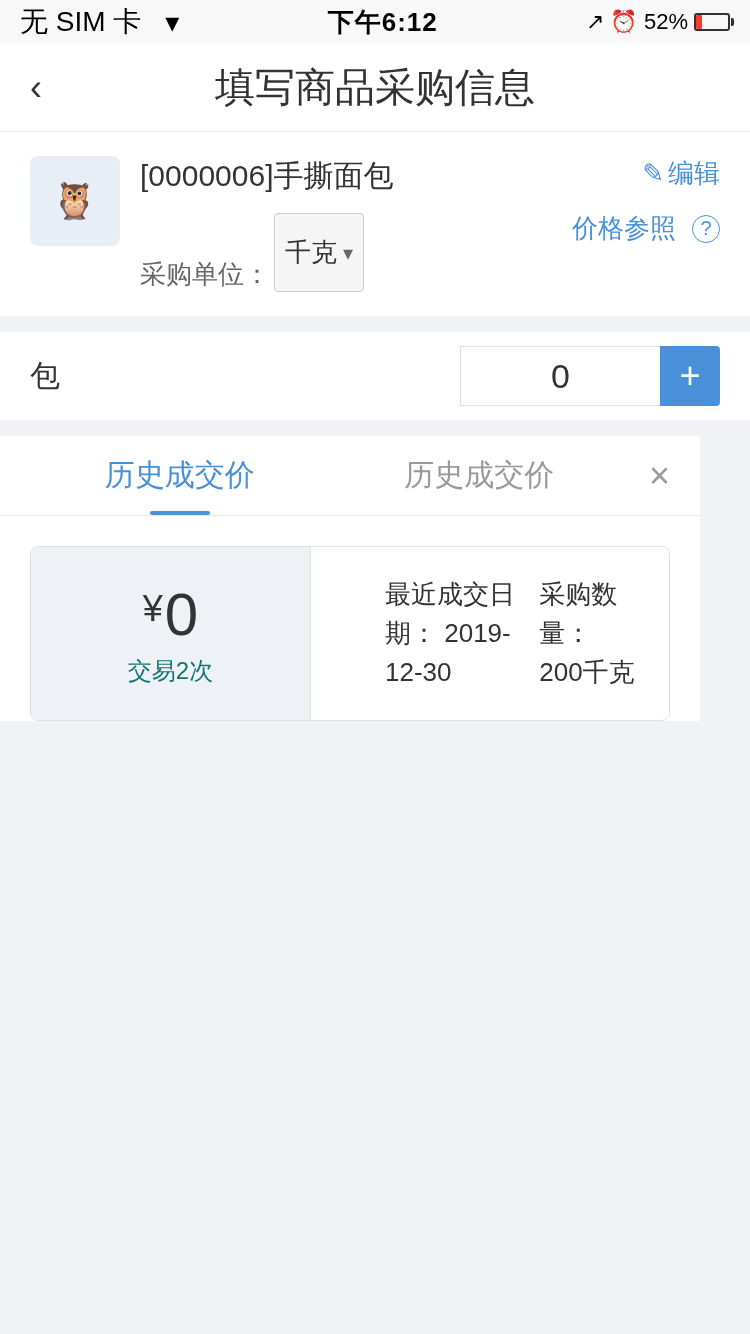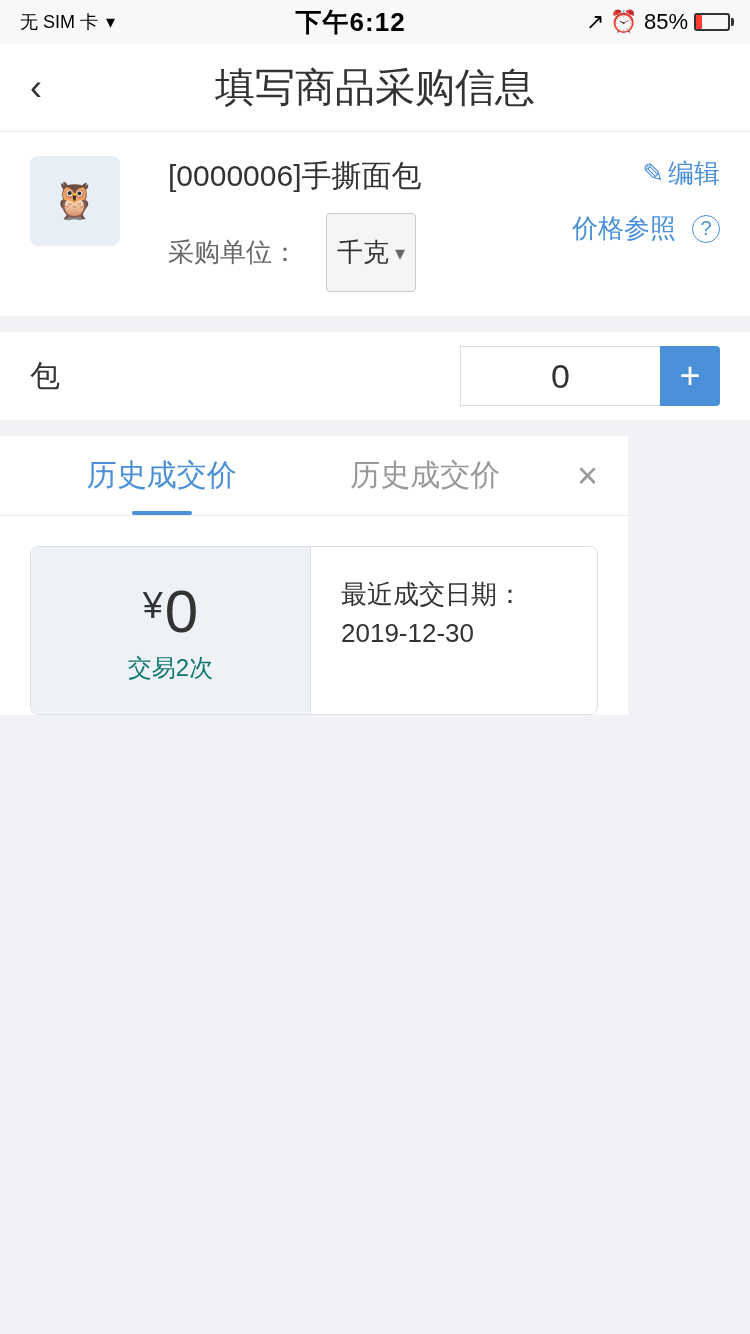--- a/index.html
+++ b/index.html
@@ -20,22 +20,22 @@
       display: flex;
       align-items: center;
       justify-content: space-between;
       padding: 0 20px;
       font-size: 24px;
       font-weight: 500;
     }
     .status-left {
       display: flex;
       align-items: center;
-      gap: 8px;
-      font-size: 18px;
+      gap: 24px;
+      font-size: 28px;
       text-align: right;
     }
     .status-center {
       font-size: 26px;
       font-weight: 600;
       letter-spacing: 1px;
       text-align: right;
     }
     .status-right {
       display: flex;
@@ -123,32 +123,31 @@
       align-items: center;
       justify-content: center;
       flex-shrink: 0;
     }
     .owl-icon {
       font-size: 36px;
       color: #8a9bb5;
     }
     .product-info {
       flex: 1;
-      margin-left: 28px;
     }
     .product-name {
       font-size: 30px;
       font-weight: 500;
       color: #333;
       margin-bottom: 16px;
     }
     .product-unit-row {
       display: flex;
-      align-items: center;
-      gap: 28px;
+      align-items: flex-end;
+      gap: 4px;
     }
     .unit-label {
       font-size: 26px;
       color: #666;
     }
     .unit-select {
       border: 1px solid #ccc;
       border-radius: 4px;
       padding: 21px 10px;
       font-size: 26px;
@@ -235,21 +234,21 @@
       font-size: 36px;
       display: flex;
       align-items: center;
       justify-content: center;
       cursor: pointer;
       border-radius: 0 4px 4px 0;
     }
 
     
     .tab-panel {
-      width: 628px;
+      width: 700px;
       background: #ffffff;
       margin-top: 16px;
     }
     .tab-header {
       display: flex;
       align-items: center;
       border-bottom: 1px solid #e8e8e8;
       height: 80px;
       padding: 0 30px;
       position: relative;
@@ -324,23 +323,24 @@
     }
     .price-trades {
       font-size: 24px;
       color: #0f766e;
       margin-top: 6px;
     }
     .price-right-panel {
       flex: 1;
       padding: 28px 30px;
       display: flex;
-      flex-direction: column;
+      flex-direction: row;
       gap: 16px;
-      justify-content: space-between;
+      justify-content: flex-end;
+      margin-left: 44px;
     }
     .price-detail-row {
       font-size: 26px;
       color: #333;
       line-height: 1.5;
     }
     .price-detail-label {
       color: #333;
     }
     .price-detail-value {
@@ -358,21 +358,21 @@
 
 <div class="status-bar">
   <div class="status-left">
     <span>无 SIM 卡</span>
     <span>▾</span>
   </div>
   <div class="status-center">下午6:12</div>
   <div class="status-right">
     <span>↗</span>
     <span>⏰</span>
-    <span>85%</span>
+    <span>52%</span>
     <span class="battery-icon">
       <span class="battery-fill"></span>
     </span>
   </div>
 </div>
 
 <div class="nav-bar">
   <span class="nav-back">‹</span>
   <span class="nav-title">填写商品采购信息</span>
 </div>
@@ -436,17 +436,21 @@
         <span class="price-currency">¥</span>
         <span class="price-value">0</span>
       </div>
       <div class="price-trades">交易2次</div>
     </div>
     <div class="price-right-panel">
       <div class="price-detail-row">
         <span class="price-detail-label">最近成交日期：</span>
         <span class="price-detail-value">2019-12-30</span>
       </div>
+      <div class="price-detail-row">
+        <span class="price-detail-label">采购数量：</span>
+        <span class="price-detail-value">200千克</span>
+      </div>
     </div>
   </div>
 </div>
 
 <div class="main-content"></div>
 
 </body></html>

